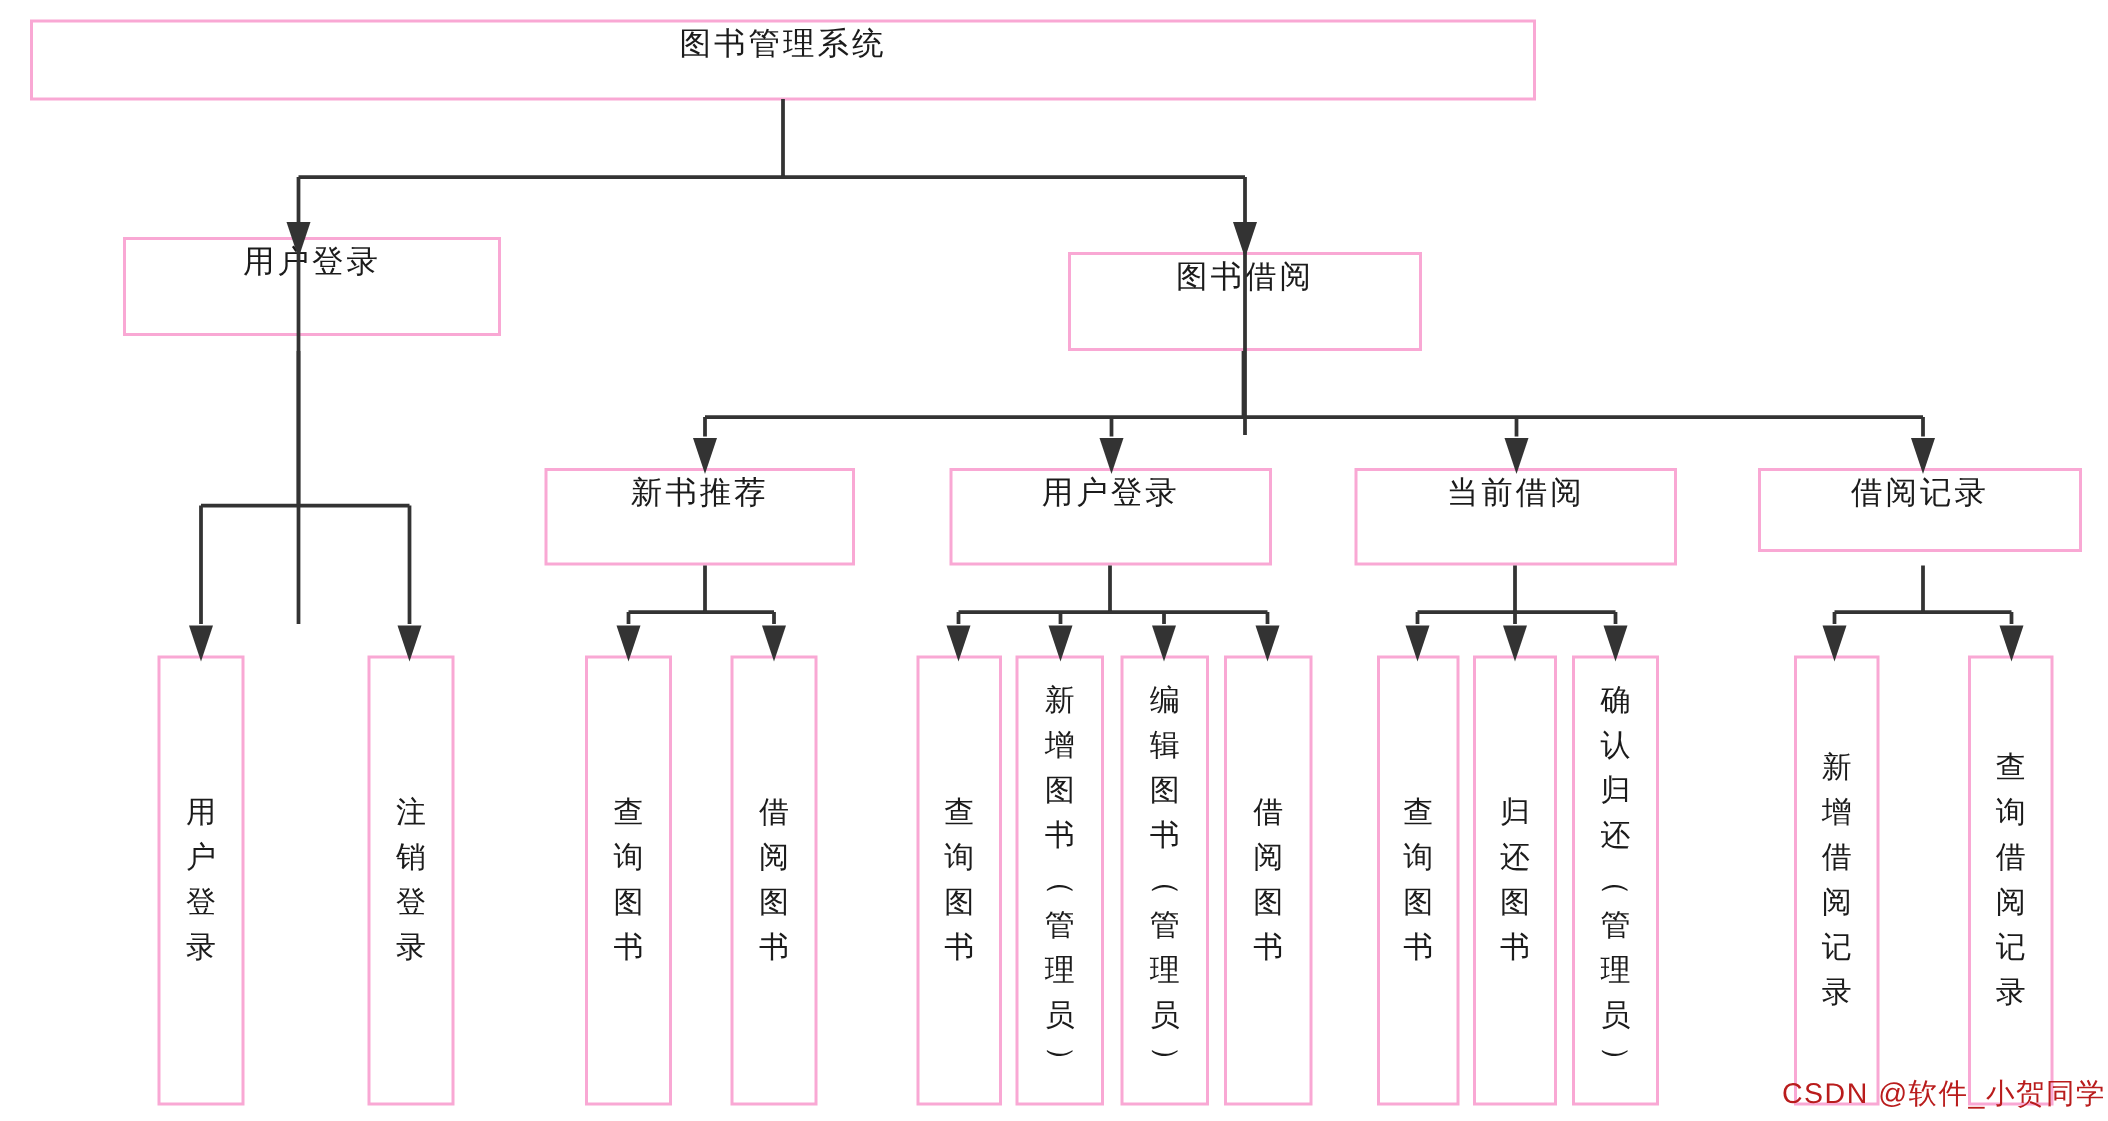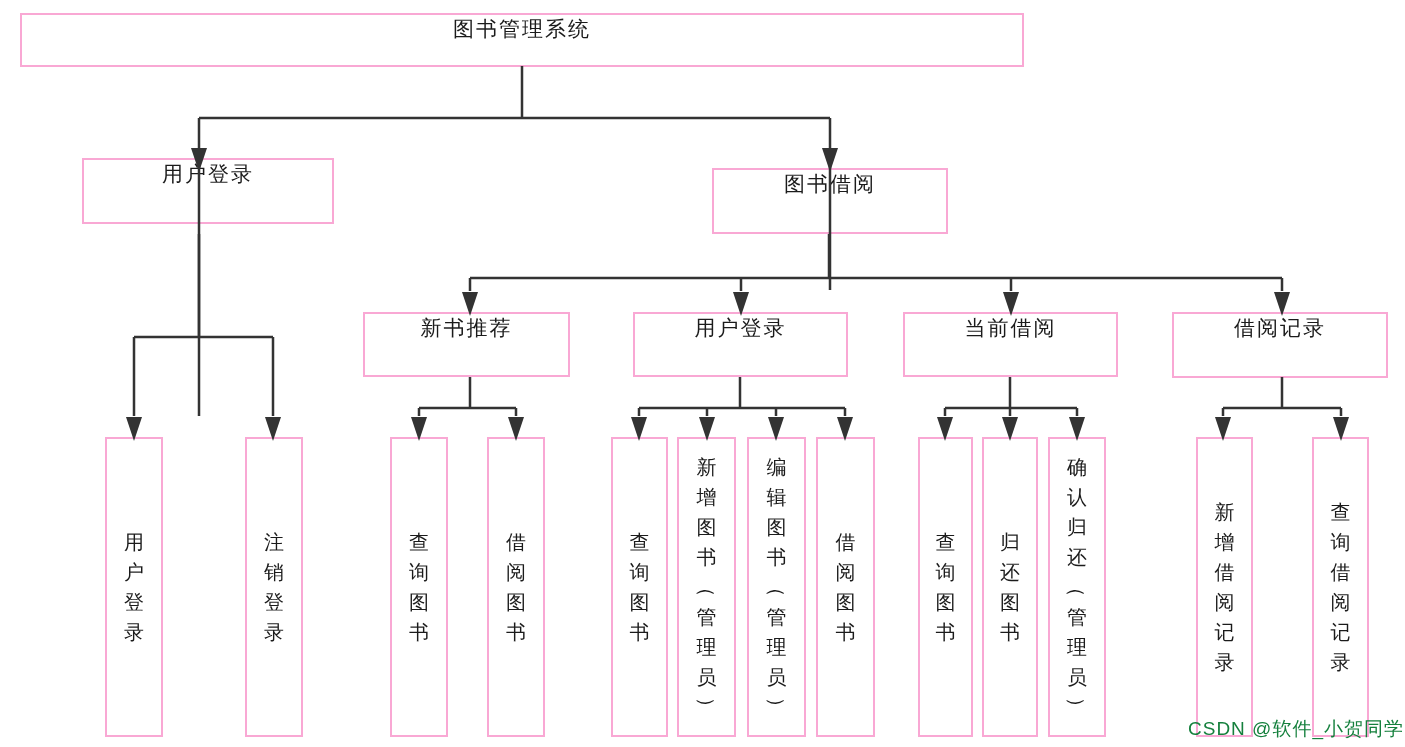--- a/index.html
+++ b/index.html
@@ -7,21 +7,21 @@
   .stage{position:relative;width:1405px;height:747px;background:#ffffff;overflow:hidden;}
   .connectors{position:absolute;left:0;top:0;width:1405px;height:747px;pointer-events:none;z-index:5;}
   .node{position:absolute;box-sizing:border-box;border:2px solid #f9a8d4;background:#ffffff;
         display:flex;align-items:flex-start;justify-content:center;color:#1b1b1b;z-index:2;}
   .node.h .lbl{font-size:21px;letter-spacing:2px;white-space:nowrap;}
   .node.v{padding:4px 0;}
   .node.v .lbl{display:flex;flex-direction:column;align-items:center;justify-content:center;height:100%;}
   .vch{display:block;width:100%;height:30px;line-height:30px;text-align:center;font-size:20px;}
   .vch.rot{transform:rotate(90deg);}
   .watermark{position:absolute;left:1188px;top:716px;font-size:19px;letter-spacing:1px;
-             color:#15803d;white-space:nowrap;z-index:8;}
+             color:#b91c1c;white-space:nowrap;z-index:8;}
 </style>
 </head>
 <body>
 
 <div class="stage">
 
   <svg class="connectors" viewBox="0 0 1405 747" xmlns="http://www.w3.org/2000/svg">
     <g stroke="#333333" stroke-width="2.5" fill="none">
       <path d="M522 66 V118 M199 118 H830 M199 118 V416 M830 118 V290"></path>
       <path d="M199 234 V337 M134 337 H273 M134 337 V416 M273 337 V416"></path>
@@ -67,21 +67,21 @@
 
   <div class="node h" style="left:363px;top:312px;width:207px;height:65px">
     <span class="lbl">新书推荐</span>
   </div>
   <div class="node h" style="left:633px;top:312px;width:215px;height:65px">
     <span class="lbl">用户登录</span>
   </div>
   <div class="node h" style="left:903px;top:312px;width:215px;height:65px">
     <span class="lbl">当前借阅</span>
   </div>
-  <div class="node h" style="left:1172px;top:312px;width:216px;height:66px">
+  <div class="node h" style="left:1172px;top:312px;width:216px;height:56px">
     <span class="lbl">借阅记录</span>
   </div>
 
   <div class="node v" style="left:105px;top:437px;width:58px;height:300px">
     <span class="lbl">
         <span class="vch">用</span>
         <span class="vch">户</span>
         <span class="vch">登</span>
         <span class="vch">录</span>
       </span>

